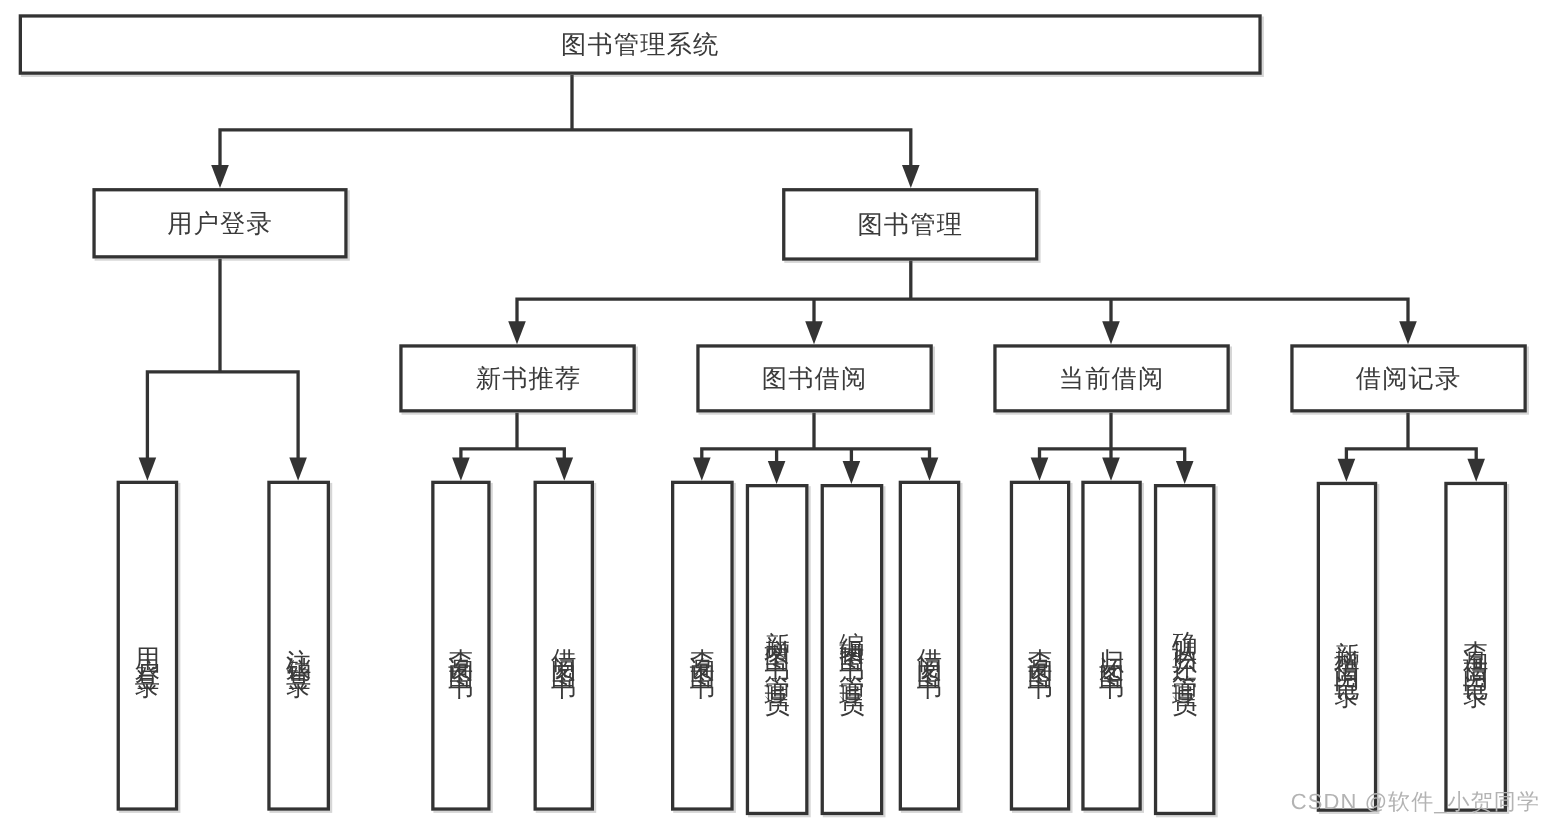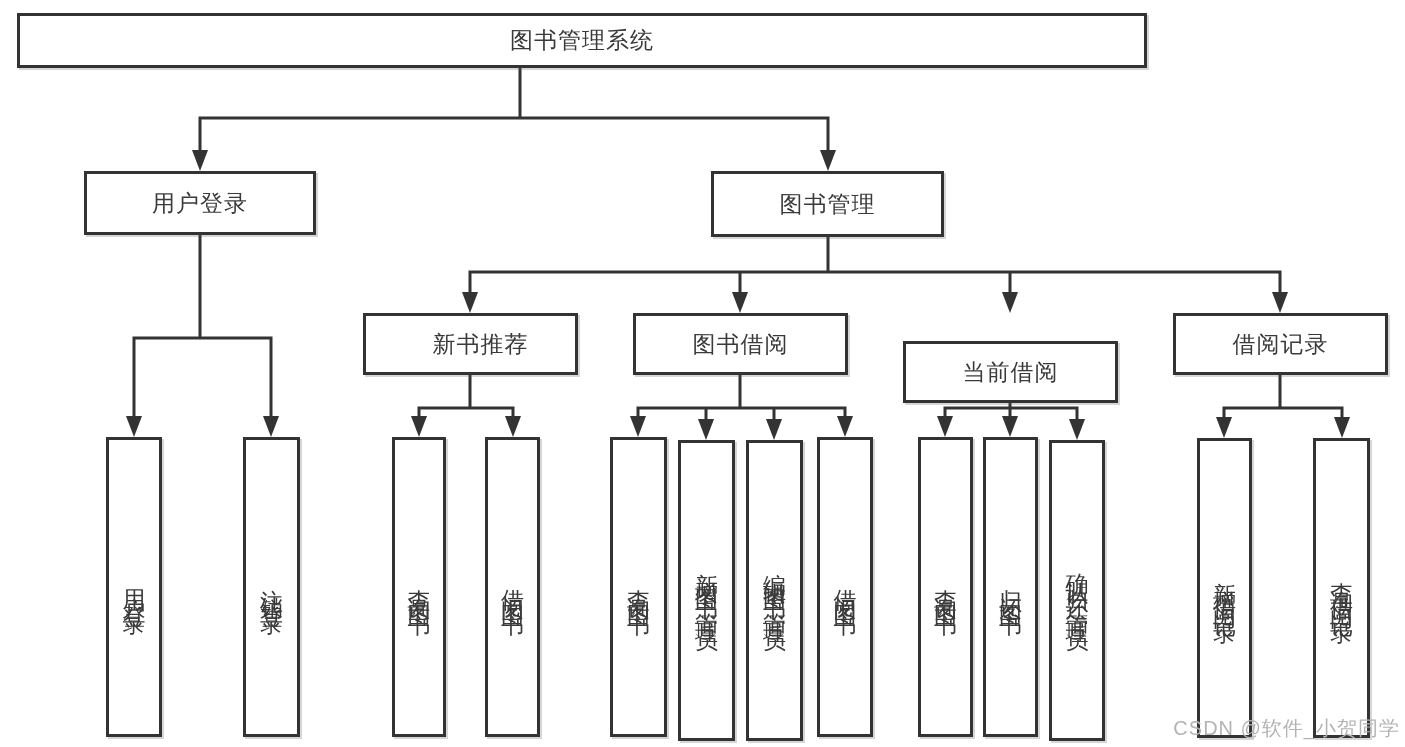--- a/index.html
+++ b/index.html
@@ -86,21 +86,21 @@
   <div class="node h" style="left:711px; top:171px; width:233px; height:66px;">
     <span>图书管理</span>
   </div>
 
   <div class="node h" style="left:363px; top:313px; width:215px; height:62px;padding-left:20px;">
     <span>新书推荐</span>
   </div>
   <div class="node h" style="left:633px; top:313px; width:215px; height:62px;">
     <span>图书借阅</span>
   </div>
-  <div class="node h" style="left:903px; top:313px; width:215px; height:62px;margin-top:28px;">
+  <div class="node h" style="left:903px; top:313px; width:215px; height:62px;">
     <span>当前借阅</span>
   </div>
   <div class="node h" style="left:1173px; top:313px; width:215px; height:62px;">
     <span>借阅记录</span>
   </div>
 
   <div class="node v" style="left:106px; top:437px; width:56px; height:300px;">
     <span>用户登录</span>
   </div>
   <div class="node v" style="left:243px; top:437px; width:57px; height:300px;">

